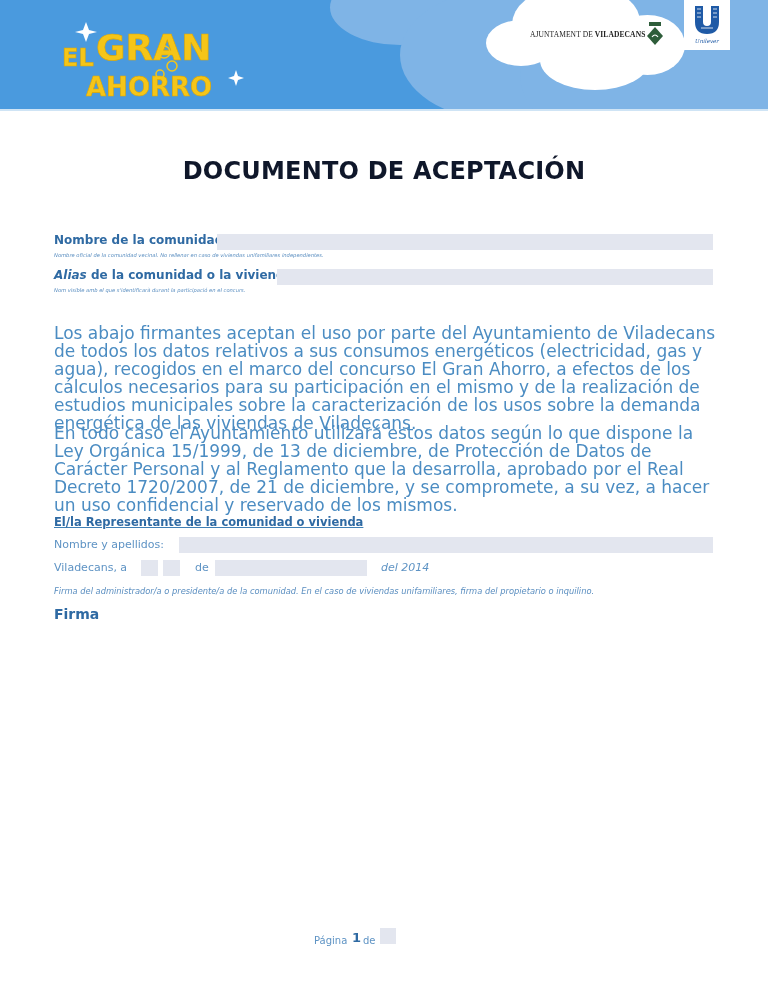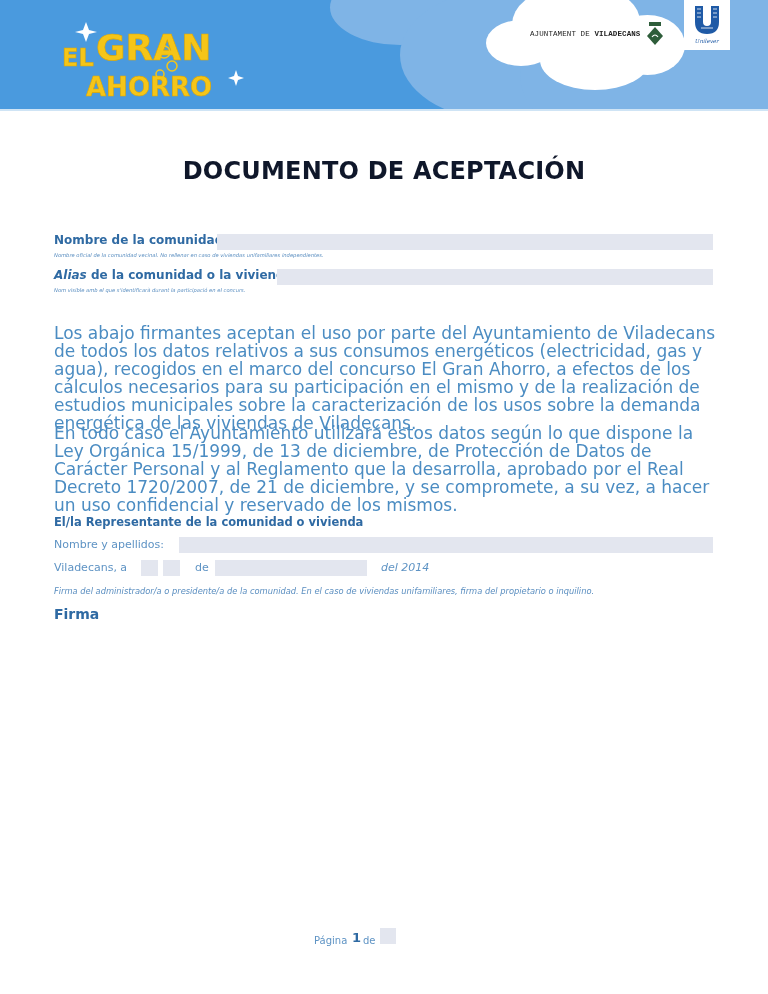--- a/index.html
+++ b/index.html
@@ -8,21 +8,21 @@
 
     
     .header { position: absolute; left: 0; top: 0; width: 768px; height: 109px; background: #4a9ade; overflow: hidden; }
     .header-bottom-line { position: absolute; left: 0; top: 109px; width: 768px; height: 2px; background: #cfe4f5; }
     .cloud-back { position: absolute; background: #7fb4e6; border-radius: 50%; }
     .cloud-front { position: absolute; background: #ffffff; border-radius: 50%; }
 
     .logo { position: absolute; left: 56px; top: 12px; width: 200px; height: 88px; }
     .logo svg { width: 200px; height: 88px; }
 
-    .ajuntament { position: absolute; left: 530px; top: 30px; font-family: Liberation Mono, monospace; font-size: 7.5px; color: #222; letter-spacing: 0.1px; white-space: nowrap; }
+    .ajuntament { position: absolute; left: 530px; top: 30px; font-family: Liberation Serif, serif; font-size: 7.5px; color: #222; letter-spacing: 0.1px; white-space: nowrap; }
     .ajuntament b { font-weight: 700; }
     .shield { position: absolute; left: 646px; top: 22px; width: 18px; height: 24px; }
     .unilever-box { position: absolute; left: 684px; top: 0; width: 46px; height: 50px; background: #ffffff; }
     .unilever-box svg { position: absolute; left: 9px; top: 6px; width: 28px; height: 28px; }
     .unilever-text { position: absolute; left: 0; top: 38px; width: 46px; text-align: center; font-family: "DejaVu Serif", serif; font-style: italic; font-size: 5.5px; color: #1f5aa6; }
 
     
     .title { position: absolute; left: 0; top: 157px; width: 768px; text-align: center; font-family: "DejaVu Sans", sans-serif; font-weight: 700; font-size: 24px; color: #0f172a; letter-spacing: 0.2px; }
 
     
@@ -101,21 +101,21 @@
 
 <div class="row" style="top:268px;">
   <span class="label-strong"><i>Alias</i><span> de la comunidad o la vivienda:</span></span>
 </div>
 <div class="field-box" style="left:277px; top:269px; width:436px;"></div>
 <div class="hint" style="left:54px; top:287px;">Nom visible amb el que s'identificarà durant la participació en el concurs.</div>
 
 <p class="para" style="top:324px;">Los abajo firmantes aceptan el uso por parte del Ayuntamiento de Viladecans de todos los datos relativos a sus consumos energéticos (electricidad, gas y agua), recogidos en el marco del concurso El Gran Ahorro, a efectos de los cálculos necesarios para su participación en el mismo y de la realización de estudios municipales sobre la caracterización de los usos sobre la demanda energética de las viviendas de Viladecans.</p>
 <p class="para" style="top:424px;">En todo caso el Ayuntamiento utilizará estos datos según lo que dispone la Ley Orgánica 15/1999, de 13 de diciembre, de Protección de Datos de Carácter Personal y al Reglamento que la desarrolla, aprobado por el Real Decreto 1720/2007, de 21 de diciembre, y se compromete, a su vez, a hacer un uso confidencial y reservado de los mismos.</p>
 
-<div class="row" style="top:515px;">
+<div class="row" style="top:515px;text-decoration:underline;">
   <span class="label-strong" style="font-size:11.5px;">El/la Representante de la comunidad o vivienda</span>
 </div>
 
 <span class="small-label" style="left:54px; top:538px;">Nombre y apellidos:</span>
 <div class="field-box" style="left:179px; top:537px; width:534px;"></div>
 
 <span class="small-label" style="left:54px; top:561px;">Viladecans, a</span>
 <div class="field-box" style="left:141px; top:560px; width:17px;"></div>
 <div class="field-box" style="left:163px; top:560px; width:17px;"></div>
 <span class="small-label" style="left:195px; top:561px;">de</span>

